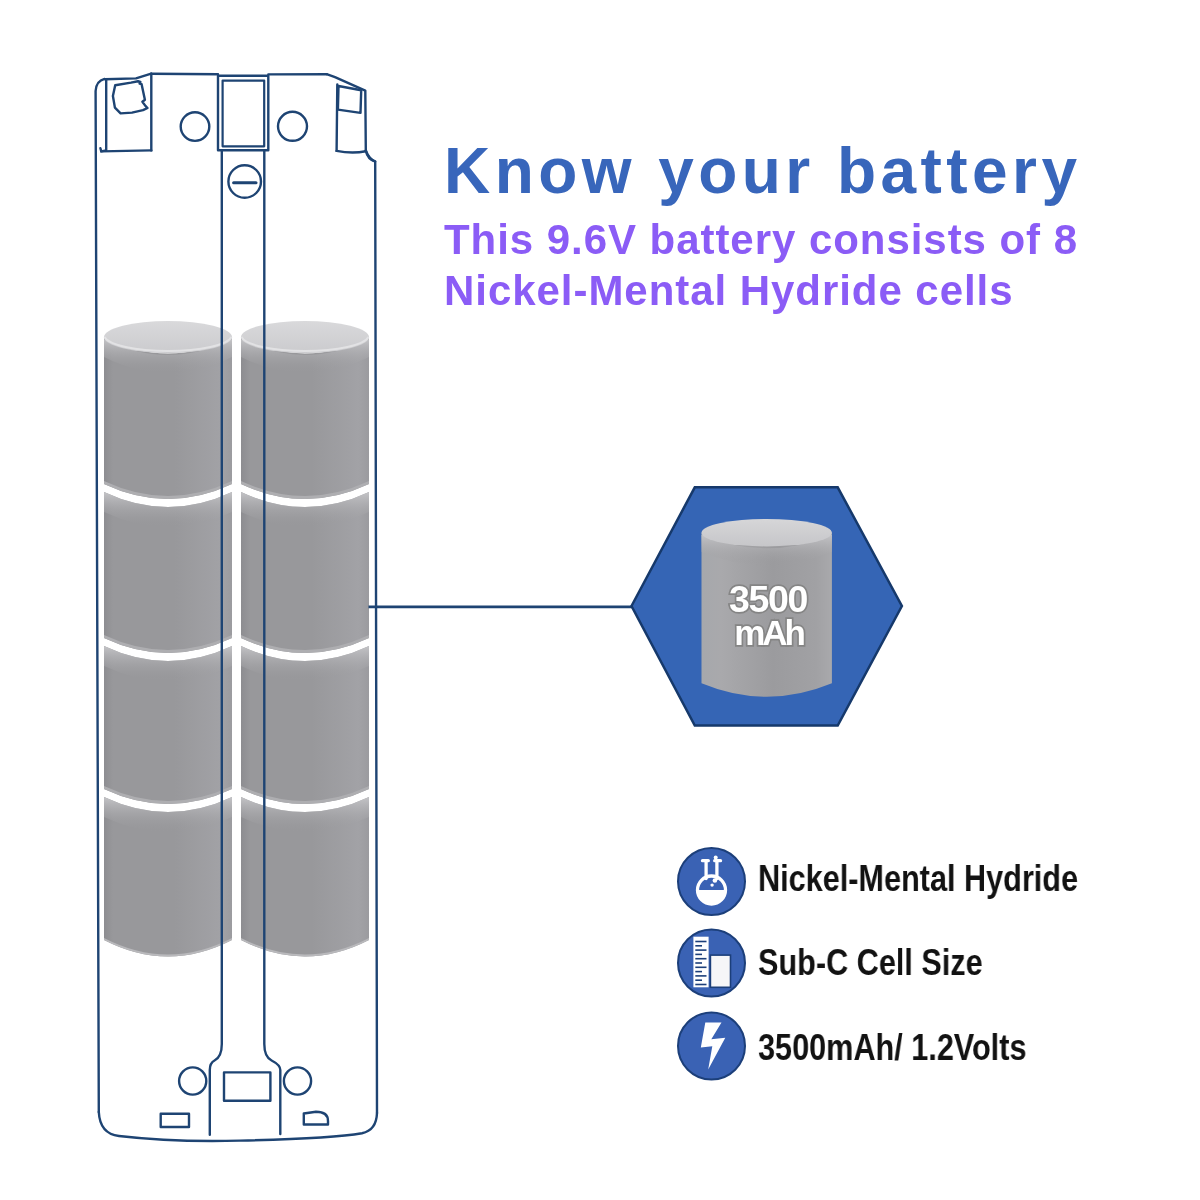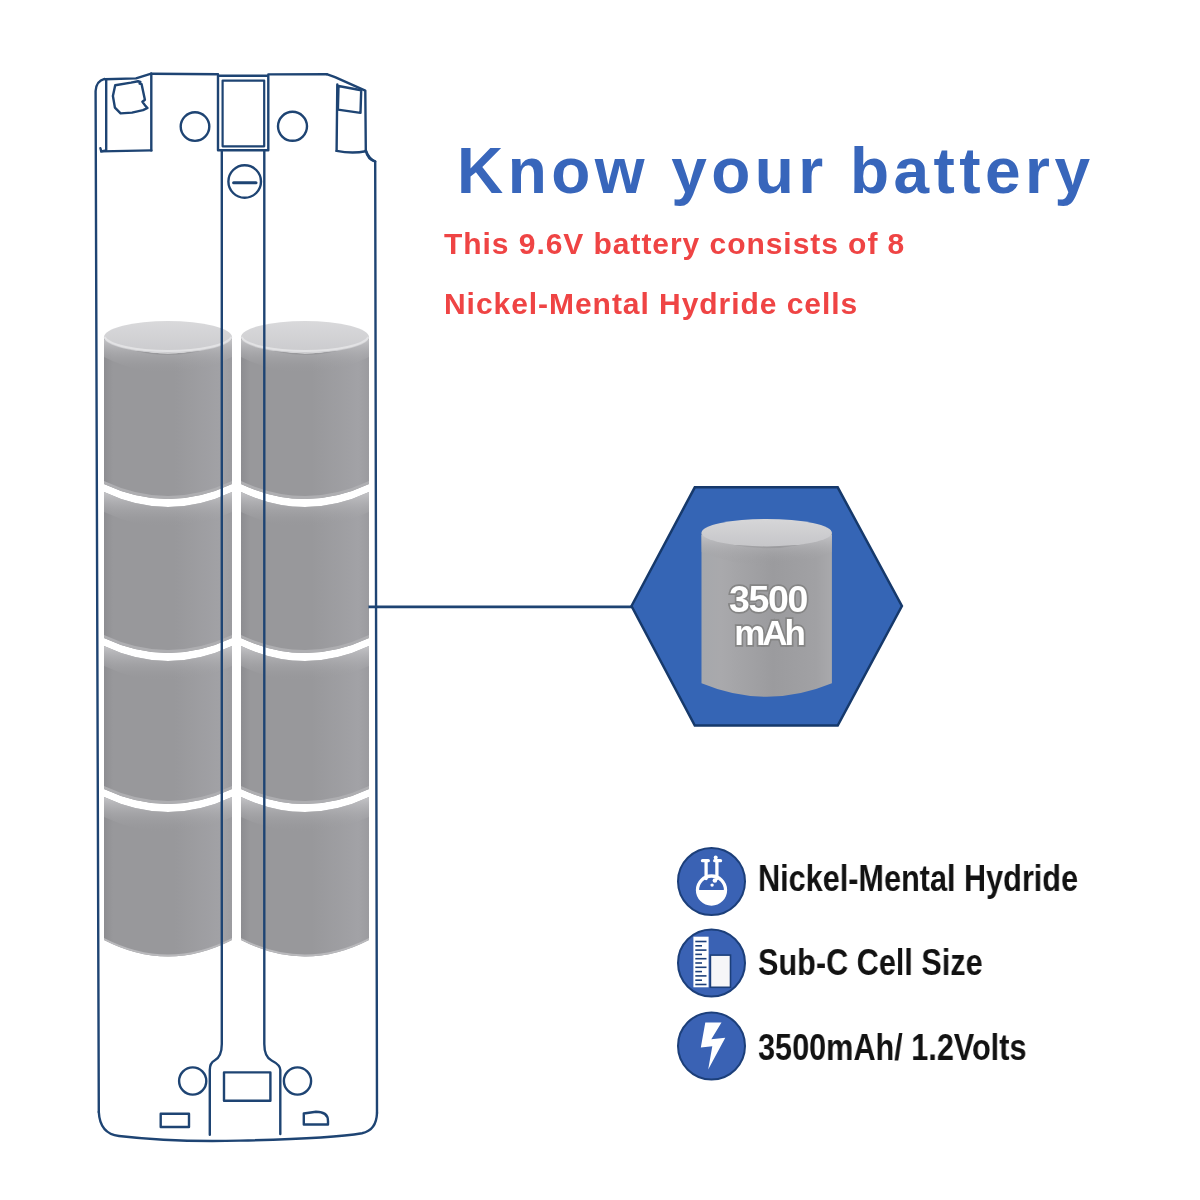--- a/index.html
+++ b/index.html
@@ -1,22 +1,22 @@
 <!DOCTYPE html>
 <html><head>
 <meta charset="utf-8">
 <style>
   html,body{margin:0;padding:0;background:#ffffff;}
   #page{position:relative;width:1200px;height:1200px;background:#ffffff;overflow:hidden;
         font-family:"Liberation Sans",sans-serif;}
   .abs{position:absolute;will-change:transform;transform:translateZ(0);}
   #title{left:444px;top:139px;font-size:64px;line-height:64px;font-weight:bold;color:#3866bb;
-         letter-spacing:4.45px;white-space:nowrap;margin-left:13px;}
-  #sub{left:444px;top:214px;font-size:30px;font-weight:bold;color:#ef4444;
-       line-height:60px;letter-spacing:0.95px;white-space:nowrap;}
+         letter-spacing:4.45px;white-space:nowrap;}
+  #sub{left:444px;top:214px;font-size:42px;font-weight:bold;color:#8b5cf6;
+       line-height:51px;letter-spacing:0.95px;white-space:nowrap;}
   .lbl{font-size:37px;line-height:37px;font-weight:bold;color:#121212;white-space:nowrap;
        transform:scaleX(0.828);transform-origin:0 0;}
 </style>
 </head>
 <body>
 <div id="page">
 <svg class="abs" style="left:0;top:0" width="1200" height="1200" viewBox="0 0 1200 1200">
   <defs>
     <linearGradient id="cellg" x1="0" y1="0" x2="1" y2="0">
       <stop offset="0" stop-color="#8d8d91"></stop>

